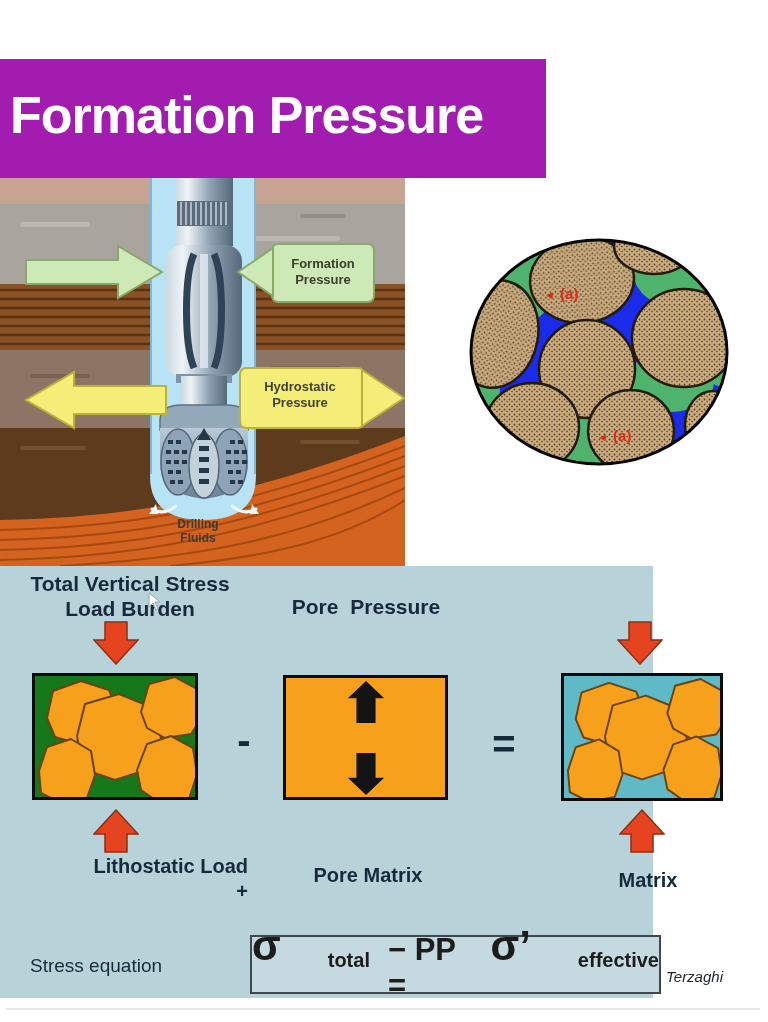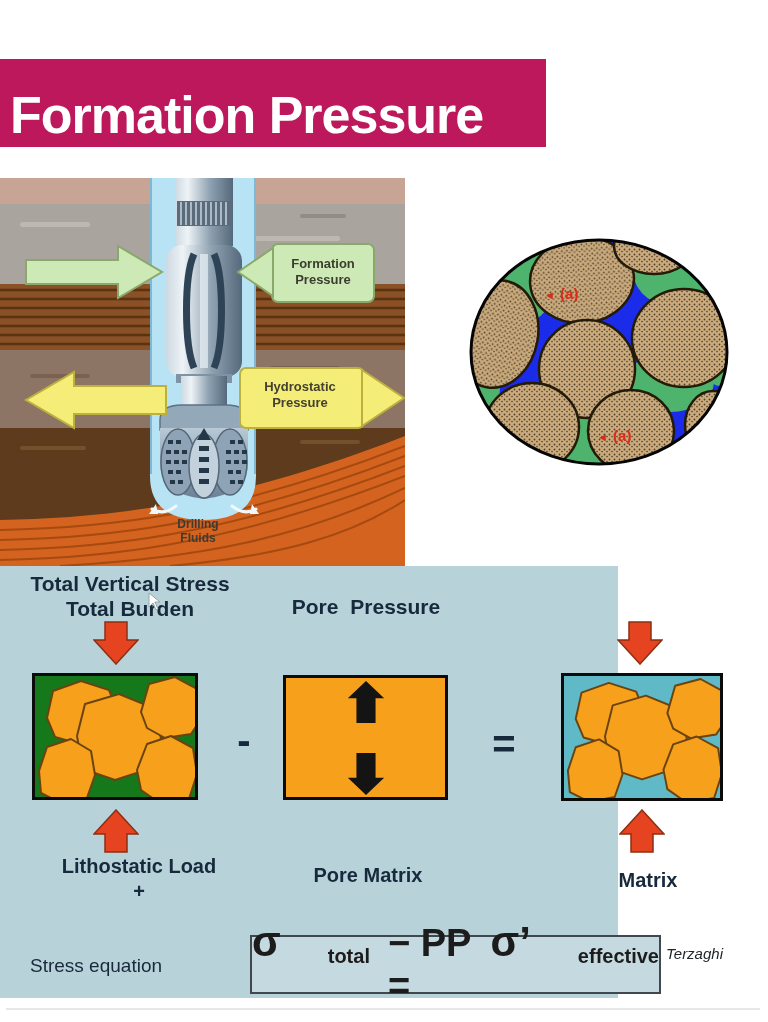--- a/index.html
+++ b/index.html
@@ -1,38 +1,38 @@
 <!DOCTYPE html>
 <html><head>
 <meta charset="utf-8">
 <style>
   html,body{margin:0;padding:0;background:#ffffff;}
   #page{position:relative;width:768px;height:1022px;background:#ffffff;overflow:hidden;
         font-family:"Liberation Sans",sans-serif;}
   .abs{position:absolute;}
 
   
-  .banner{left:0;top:59px;width:546px;height:88px;background:#be185d;}
+  .banner{left:0;top:59px;width:546px;height:119px;background:#a21caf;}
   .banner-text{left:10px;top:0;width:536px;height:113px;line-height:113px;
     color:#ffffff;font-size:52px;font-weight:bold;letter-spacing:-1px;white-space:nowrap;}
 
   
-  .stress-section{left:0;top:566px;width:618px;height:432px;background:#b8d2d9;}
+  .stress-section{left:0;top:566px;width:618px;height:432px;background:#b8d2d9;padding-left:35px;}
   .navy{color:#17293c;}
   .col-title{font-size:21px;font-weight:bold;text-align:center;line-height:25px;}
   .col-label{font-size:20px;font-weight:bold;text-align:center;line-height:25px;}
   .grain-box{border:3px solid #0b0b0b;box-sizing:border-box;}
   .op{font-size:40px;font-weight:bold;text-align:center;}
   .eq-label{font-size:19px;font-weight:normal;}
   .formula-box{left:250px;top:369px;width:411px;height:59px;background:#c5dae0;
     border:2px solid #40484e;box-sizing:border-box;display:flex;align-items:center;justify-content:center;}
   .formula{display:flex;align-items:baseline;color:#1c1c1c;font-weight:bold;}
   .f-sigma{font-size:42px;line-height:1;}
   .f-sub{font-size:20px;transform:translateY(7px);margin-left:47px;}
-  .f-op{font-size:38px;margin:0 14px 0 18px;}
+  .f-op{font-size:31px;margin:0 14px 0 18px;}
   .credit{font-size:15px;font-style:italic;color:#20262b;}
   .shadow-line{left:6px;top:1008px;width:754px;height:2px;background:#e4e8ea;}
 </style>
 </head>
 <body>
 
 <div id="page">
 
   <div class="abs banner">
     <div class="abs banner-text">Formation Pressure</div>
@@ -225,21 +225,21 @@
     <text x="129" y="203" font-size="15" font-weight="bold" fill="#d92b1a">
       <tspan font-size="11">◄</tspan>
       <tspan dx="1">(a)</tspan>
     </text>
   </svg>
 
   <div class="abs stress-section">
 
     <div class="abs col-title navy" style="left:10px;top:5px;width:240px;">
       <div>Total Vertical Stress</div>
-      <div>Total Burden</div>
+      <div>Load Burden</div>
     </div>
     <div class="abs col-title navy" style="left:276px;top:28px;width:180px;word-spacing:6px;">Pore Pressure</div>
 
     <svg class="abs" style="left:148px;top:26px" width="13" height="19" viewBox="0 0 13 19">
       <polygon points="1,1 1,15 5,11 8,18 10,17 7,10 12,10" fill="#ffffff" stroke="#9aa4aa" stroke-width="1"></polygon>
     </svg>
 
     <svg class="abs" style="left:93px;top:55px" width="46" height="44" viewBox="0 0 46 44">
       <polygon points="12,1 34,1 34,19 45,19 23,43 1,19 12,19" fill="#e64320" stroke="#8c2f12" stroke-width="1.5"></polygon>
     </svg>
@@ -284,34 +284,34 @@
       </svg>
     </div>
 
     <svg class="abs" style="left:93px;top:243px" width="46" height="44" viewBox="0 0 46 44">
       <polygon points="23,1 45,25 34,25 34,43 12,43 12,25 1,25" fill="#e64320" stroke="#8c2f12" stroke-width="1.5"></polygon>
     </svg>
     <svg class="abs" style="left:619px;top:243px" width="46" height="44" viewBox="0 0 46 44">
       <polygon points="23,1 45,25 34,25 34,43 12,43 12,25 1,25" fill="#e64320" stroke="#8c2f12" stroke-width="1.5"></polygon>
     </svg>
 
-    <div class="abs col-label navy" style="left:24px;top:288px;width:230px;">
+    <div class="abs col-label navy" style="left:18px;top:288px;width:230px;text-align:right;">
       <div>Lithostatic Load</div>
       <div>+</div>
     </div>
     <div class="abs col-label navy" style="left:288px;top:297px;width:160px;">Pore Matrix</div>
     <div class="abs col-label navy" style="left:568px;top:302px;width:160px;">Matrix</div>
 
     <div class="abs eq-label navy" style="left:30px;top:389px;">Stress equation</div>
     <div class="abs formula-box">
       <div class="formula">
         <span class="f-sigma">σ</span>
         <span class="f-sub">total</span>
         <span class="f-op">− PP =</span>
         <span class="f-sigma">σ’</span>
         <span class="f-sub">effective</span>
       </div>
     </div>
-    <div class="abs credit" style="left:666px;top:379px;text-align:center;">Terzaghi</div>
+    <div class="abs credit" style="left:666px;top:402px;text-align:center;">Terzaghi</div>
   </div>
 
   <div class="abs shadow-line"></div>
 </div>
 
 </body></html>

